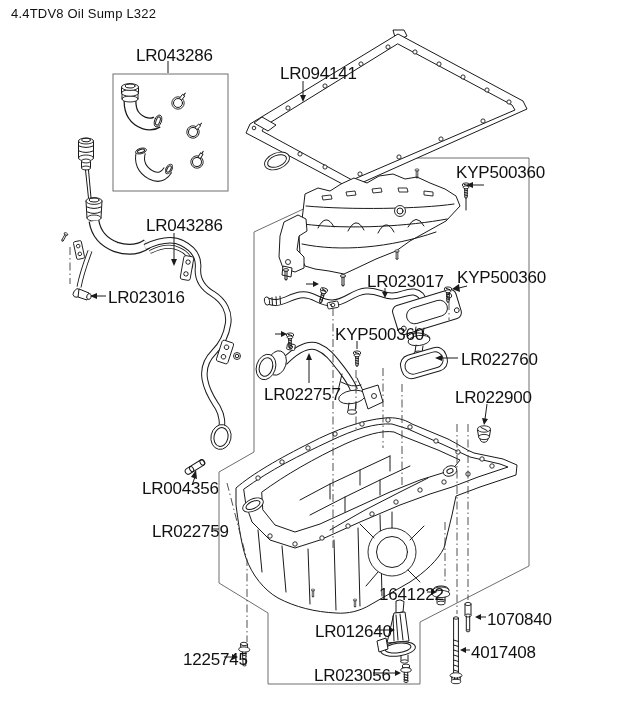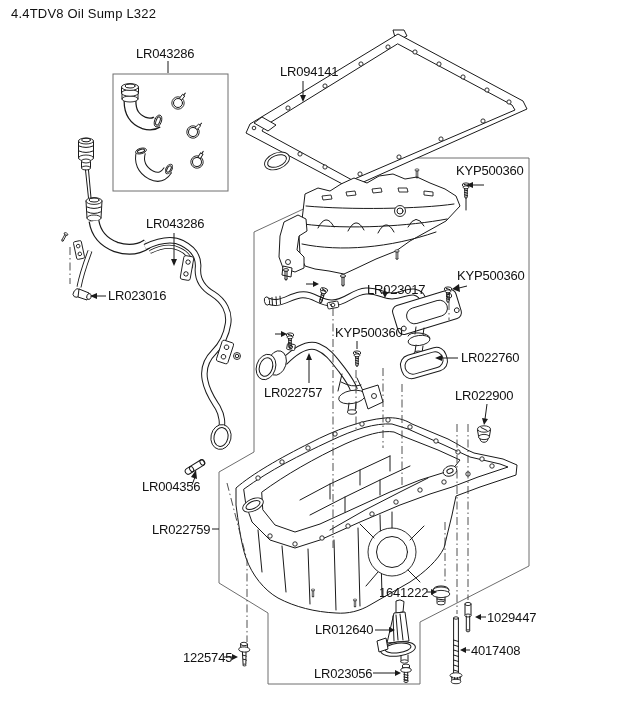--- a/index.html
+++ b/index.html
@@ -9,21 +9,21 @@
   #stage{
     position:relative;width:642px;height:710px;background:var(--background);
     overflow:hidden;font-family:Liberation Sans, sans-serif;
   }
   #art{position:absolute;left:0;top:0;}
   .title{
     position:absolute;left:11px;top:6px;font-size:13px;color:var(--label);
     letter-spacing:.2px;white-space:nowrap;
   }
   .lbl{
-    position:absolute;font-size:13px;color:var(--label);white-space:nowrap;
+    position:absolute;font-size:17px;color:var(--label);white-space:nowrap;
     letter-spacing:-0.2px;
   }
   
   .ln{stroke:var(--line);fill:none;stroke-width:1;stroke-linecap:round;stroke-linejoin:round}
   .fw{stroke:var(--line);fill:#fff;stroke-width:1;stroke-linejoin:round}
   .fwt{stroke:var(--line);fill:#fff;stroke-width:.9;stroke-linejoin:round}
   .bnd{stroke:var(--boundary);fill:none;stroke-width:1;stroke-linejoin:miter}
   .cl{stroke:#3c3c3c;fill:none;stroke-width:.9;stroke-dasharray:8 3 1.5 3}
   .tube-o{stroke:var(--line);fill:none;stroke-linecap:butt}
   .tube-i{stroke:#fff;fill:none;stroke-linecap:butt}
@@ -433,28 +433,28 @@
         <polygon points="395,670 395,676 401,673" class="arrh"></polygon>
     </g>
   </svg>
 
   <div class="title">4.4TDV8 Oil Sump L322</div>
 
   <div class="lbl" style="left:136px;top:46px">LR043286</div>
   <div class="lbl" style="left:280px;top:64px">LR094141</div>
   <div class="lbl" style="left:456px;top:163px">KYP500360</div>
   <div class="lbl" style="left:146px;top:216px">LR043286</div>
-  <div class="lbl" style="left:367px;top:282px">LR023017</div>
+  <div class="lbl" style="left:367px;top:272px">LR023017</div>
   <div class="lbl" style="left:457px;top:268px">KYP500360</div>
   <div class="lbl" style="left:108px;top:288px">LR023016</div>
   <div class="lbl" style="left:335px;top:325px">KYP500360</div>
   <div class="lbl" style="left:461px;top:350px">LR022760</div>
   <div class="lbl" style="left:264px;top:385px">LR022757</div>
   <div class="lbl" style="left:455px;top:388px">LR022900</div>
   <div class="lbl" style="left:142px;top:479px">LR004356</div>
   <div class="lbl" style="left:152px;top:522px">LR022759</div>
   <div class="lbl" style="left:379px;top:585px">1641222</div>
   <div class="lbl" style="left:315px;top:622px">LR012640</div>
-  <div class="lbl" style="left:487px;top:610px">1029447</div>
+  <div class="lbl" style="left:487px;top:610px">1070840</div>
   <div class="lbl" style="left:471px;top:643px">4017408</div>
   <div class="lbl" style="left:183px;top:650px">1225745</div>
   <div class="lbl" style="left:314px;top:666px">LR023056</div>
 </div>
 
 </body></html>

